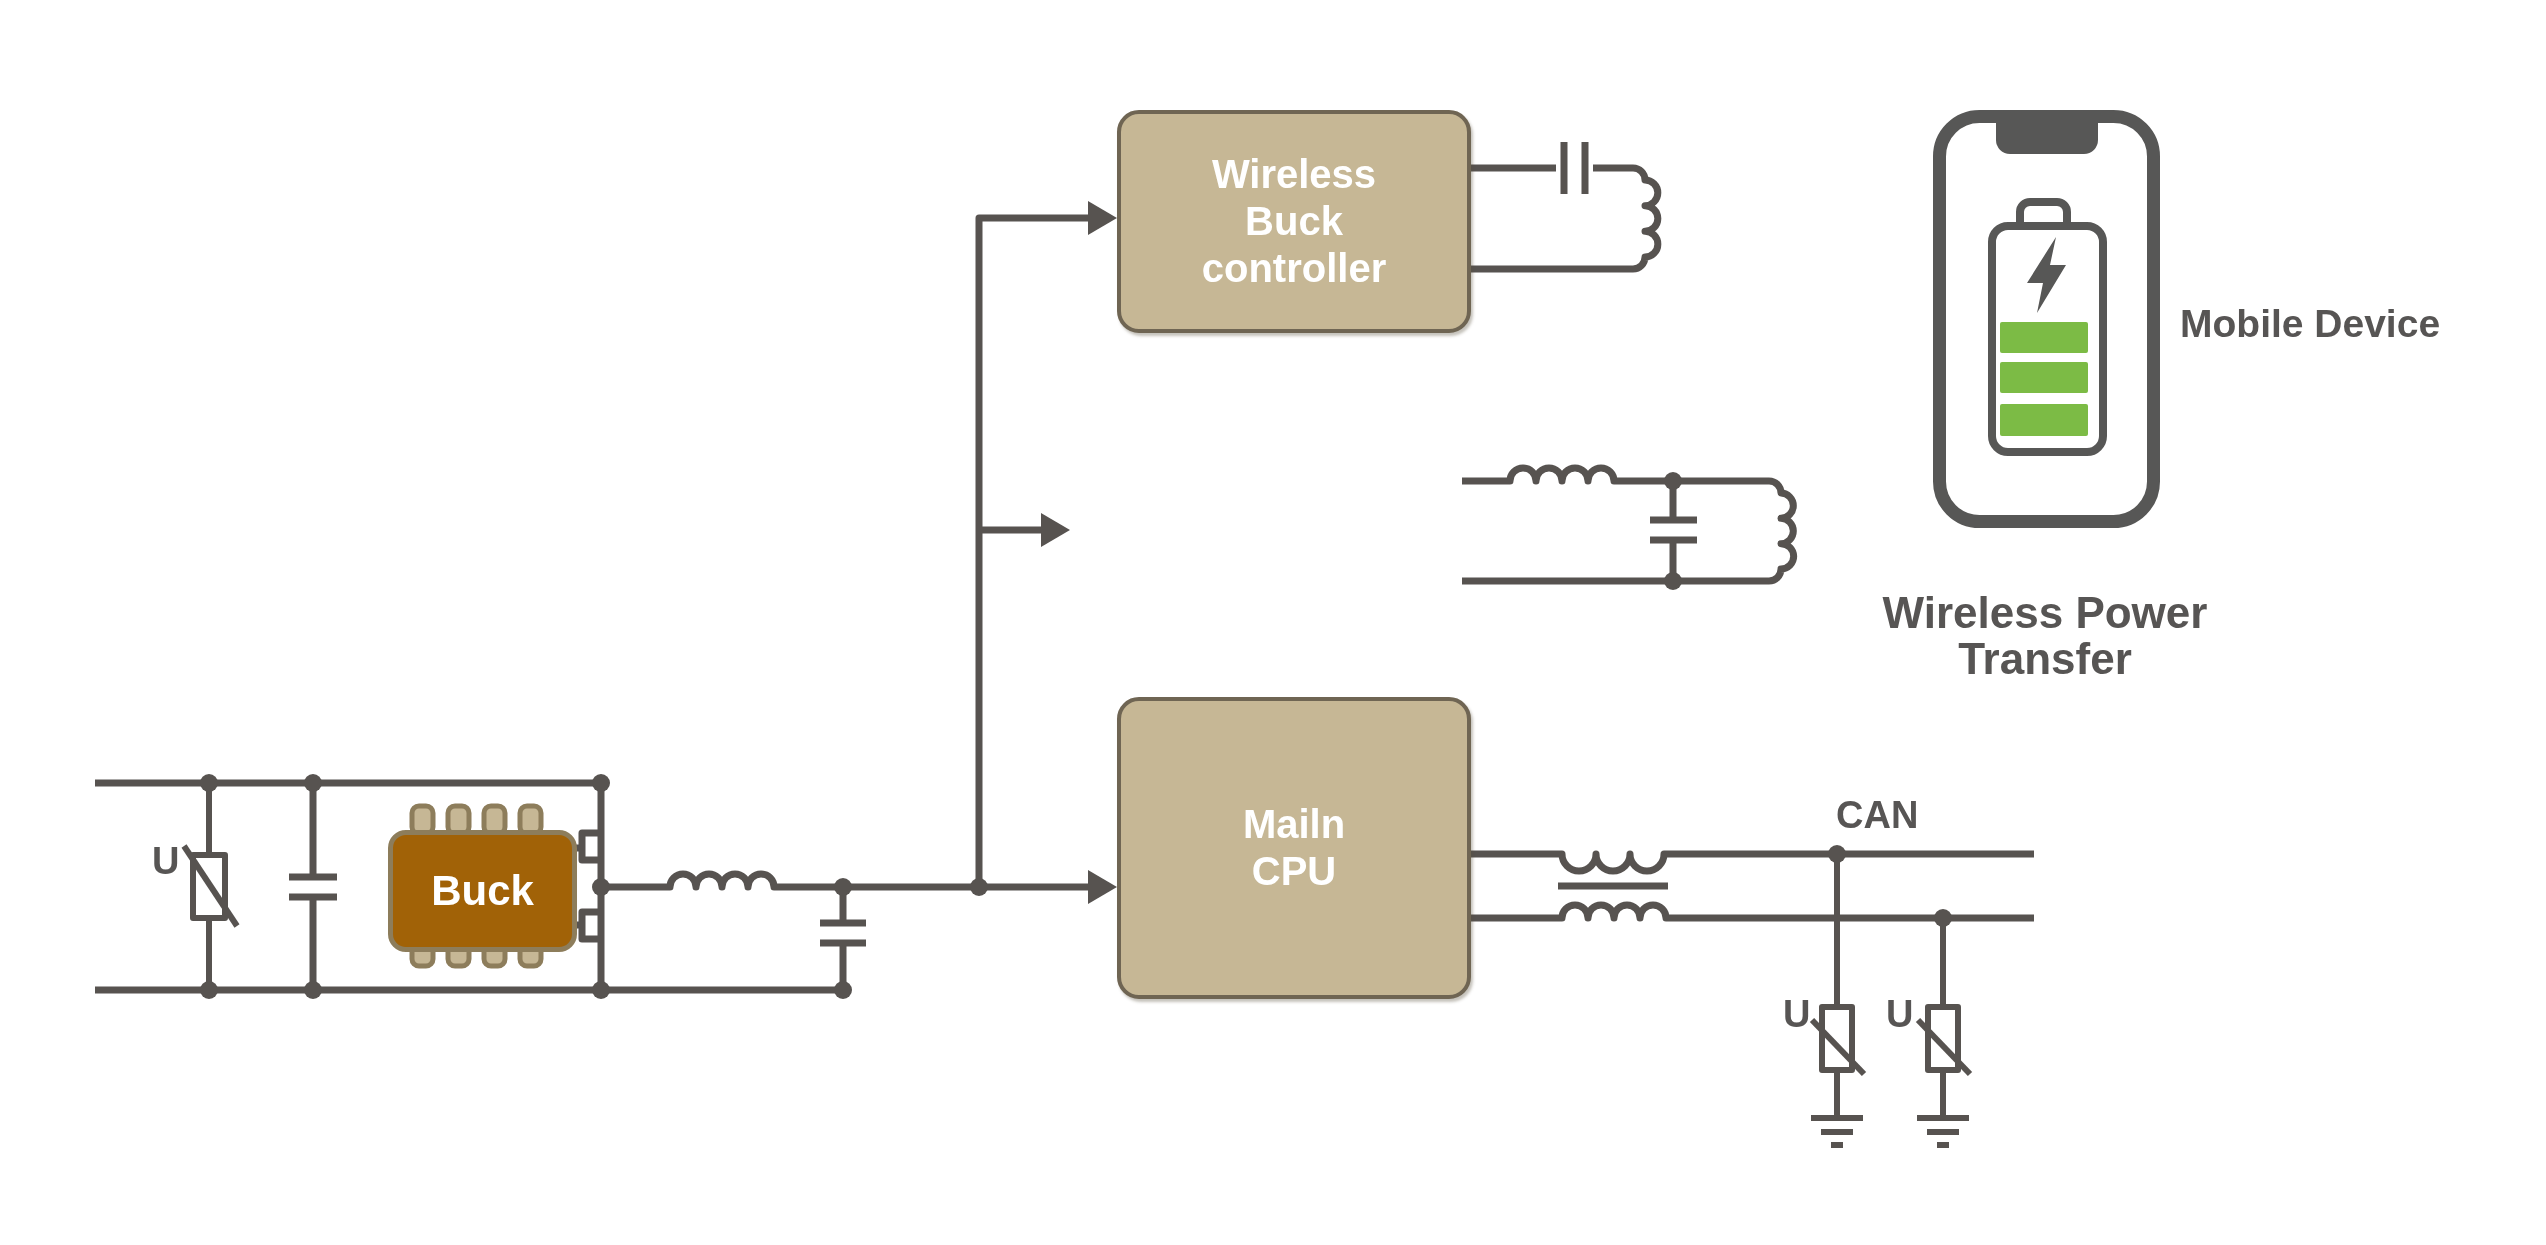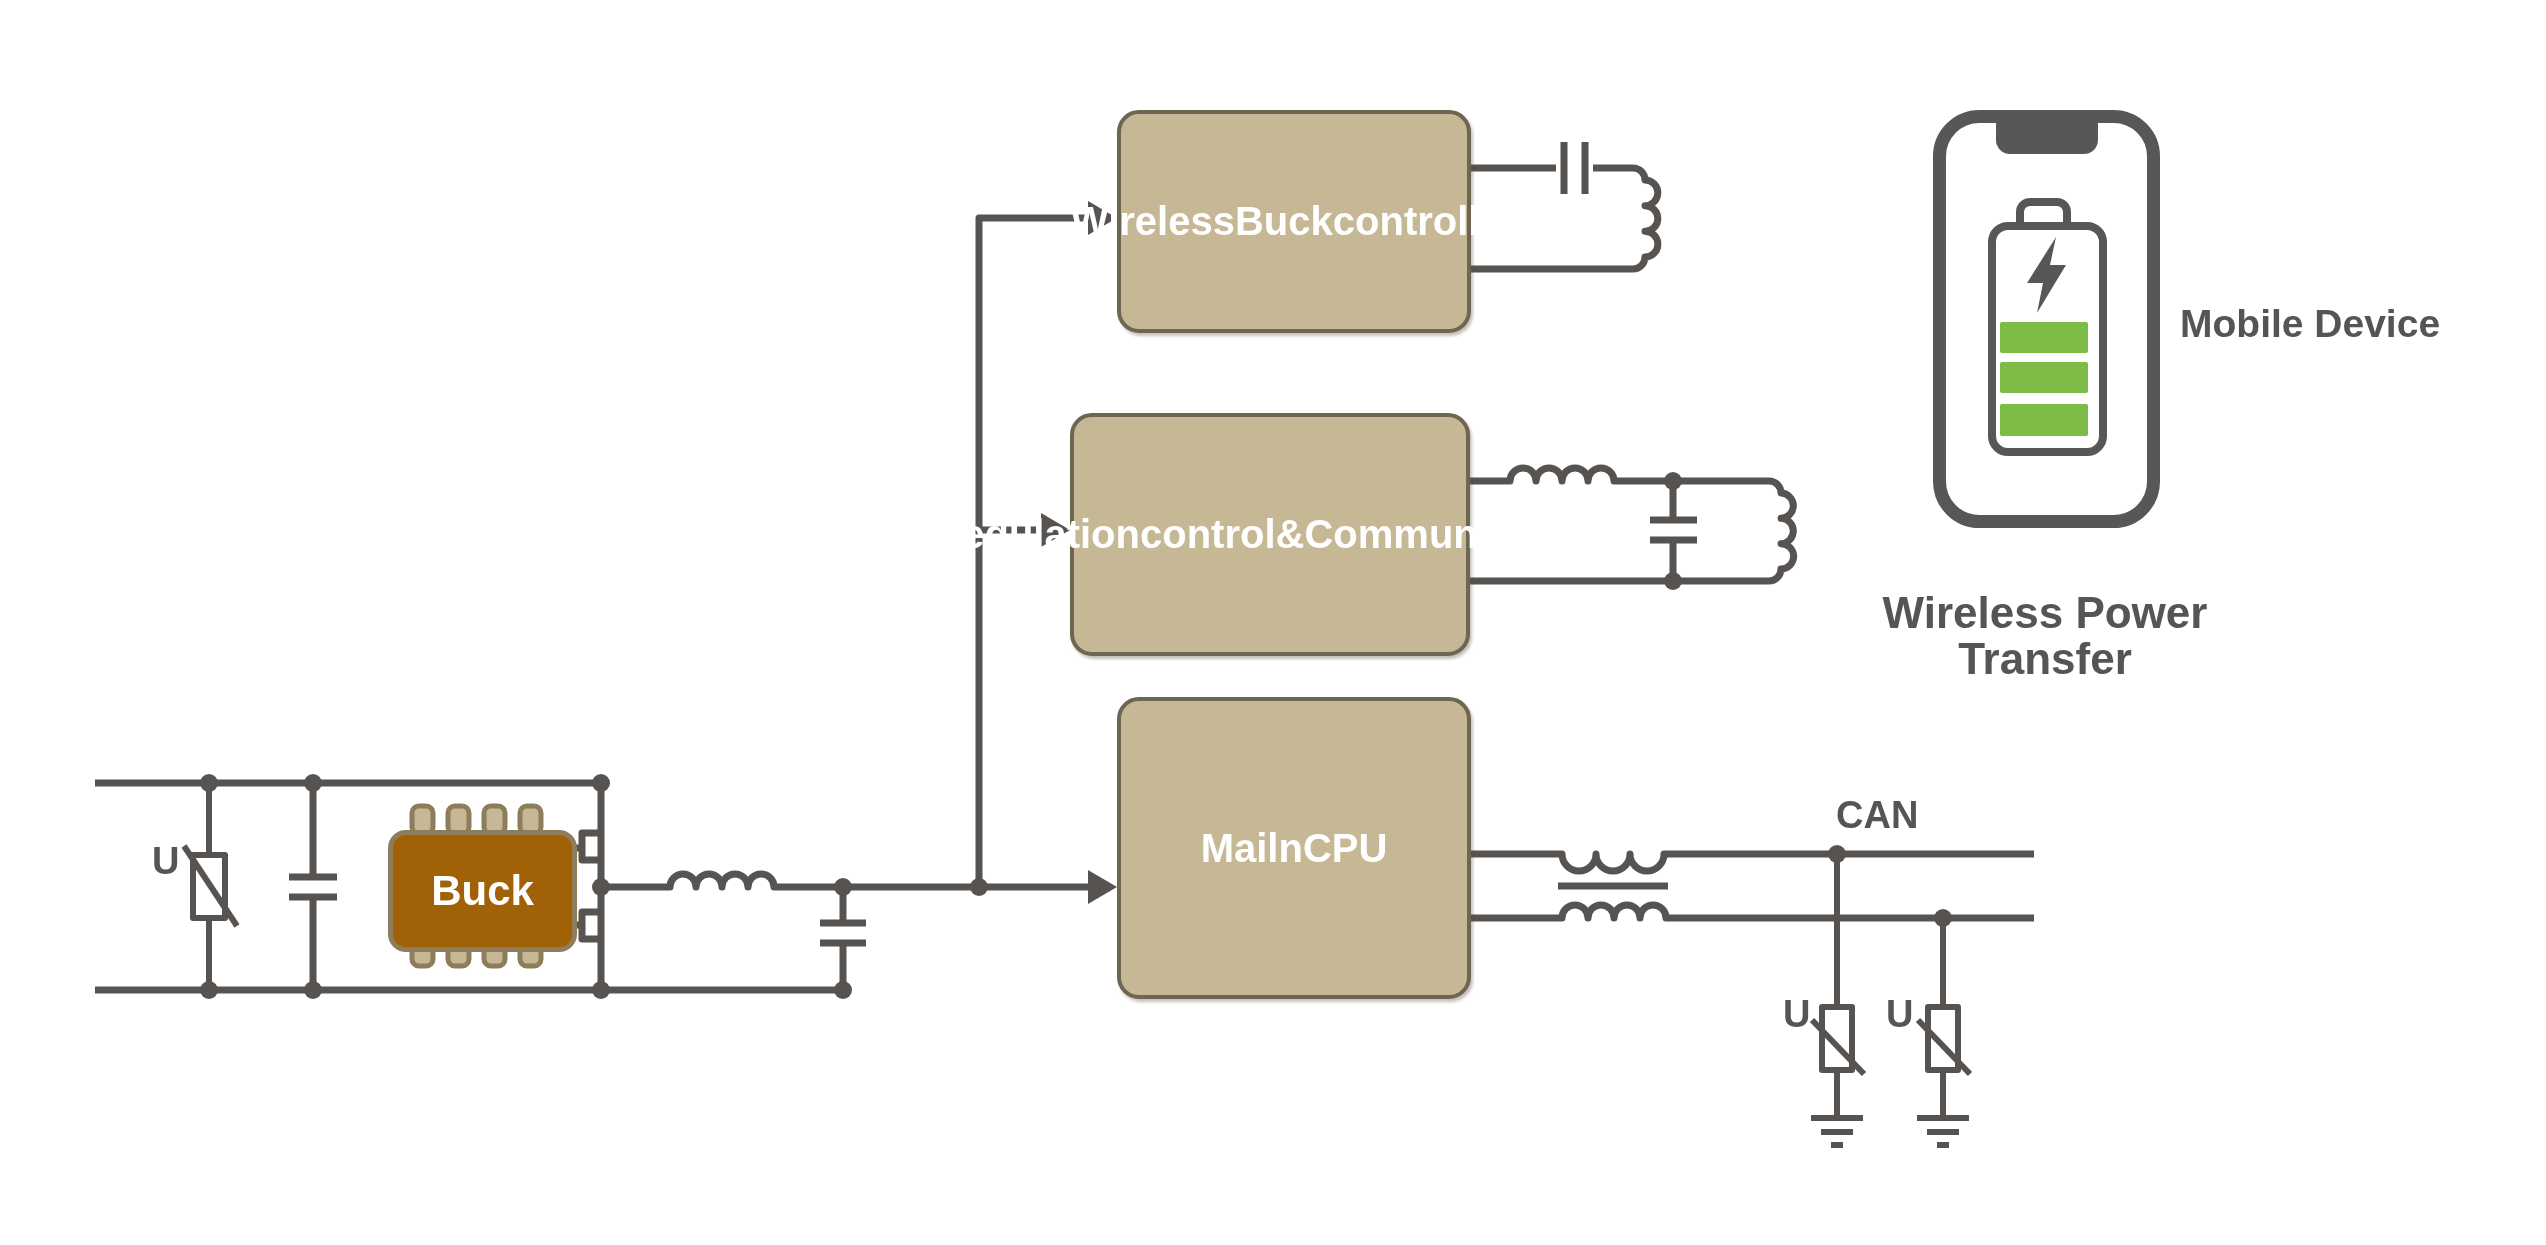--- a/index.html
+++ b/index.html
@@ -10,21 +10,21 @@
     font-family:"Liberation Sans", sans-serif;
     overflow:hidden;
   }
   .stage svg{position:absolute;left:0;top:0;z-index:1;}
   .block{
     position:absolute;z-index:2;
     background:#c6b795;
     border:4px solid #6f6553;
     border-radius:22px;
     box-shadow:2px 3px 3px rgba(90,80,60,.35);
-    display:flex;flex-direction:row;
+    display:flex;flex-direction:column;
     align-items:center;justify-content:center;
     color:#ffffff;font-weight:bold;
     text-align:center;
   }
   .block .bl{font-size:40px;line-height:47px;}
   .chip{
     position:absolute;z-index:2;
     background:#a16207;
     border:5px solid #8d7d5b;
     border-radius:18px;
@@ -158,26 +158,20 @@
       </g>
     </g>
   </svg>
 
   <div class="block" style="left:1117px;top:110px;width:346px;height:215px;">
     <span class="bl">Wireless</span>
     <span class="bl">Buck</span>
     <span class="bl">controller</span>
   </div>
 
-  <div class="block" style="left:1070px;top:413px;width:392px;height:235px;">
-    <span class="bl">Regulation</span>
-    <span class="bl">control</span>
-    <span class="bl">&amp;</span>
-    <span class="bl">Communication</span>
-  </div>
 
   <div class="block" style="left:1117px;top:697px;width:346px;height:294px;">
     <span class="bl">Mailn</span>
     <span class="bl">CPU</span>
   </div>
 
   <div class="chip" style="left:388px;top:830px;width:179px;height:112px;">
     <span>Buck</span>
   </div>
 

